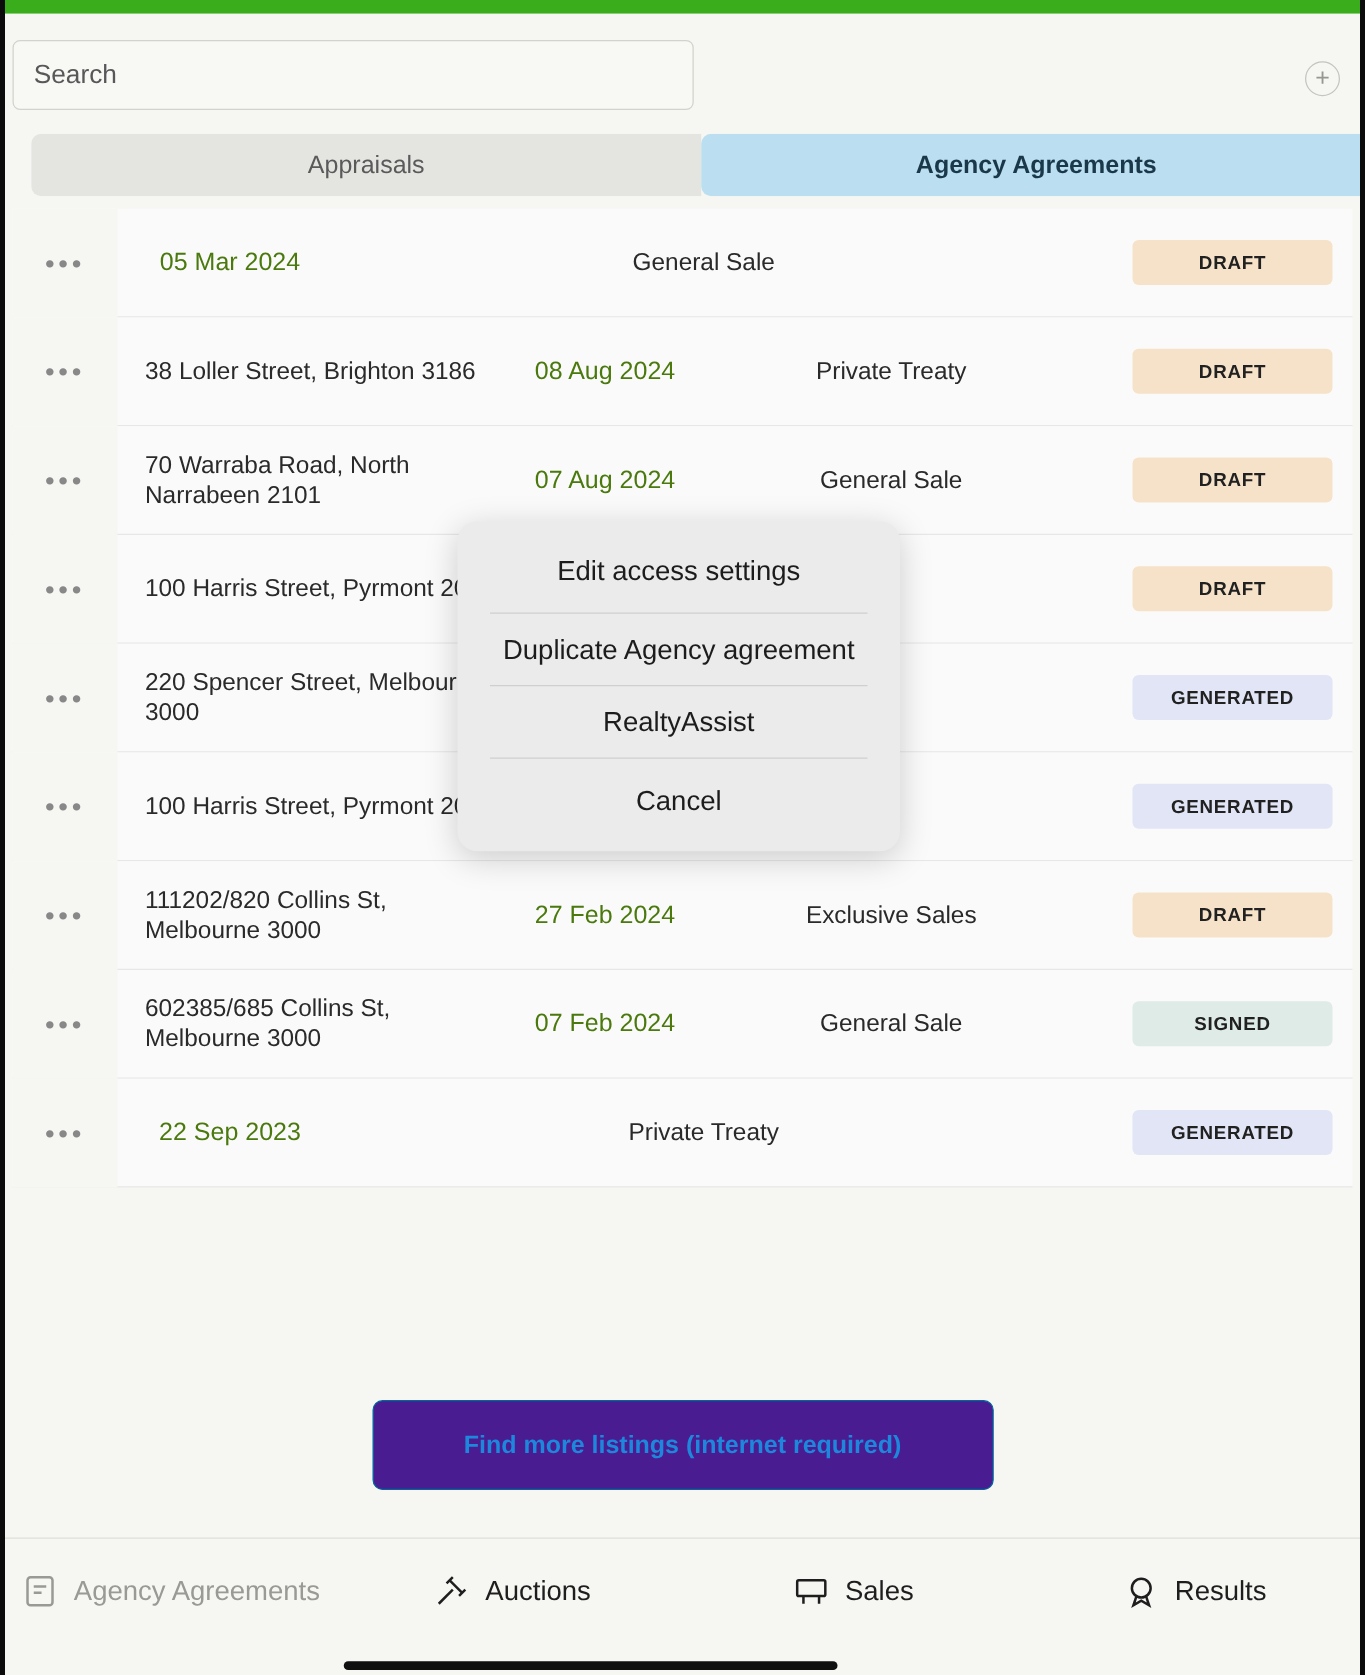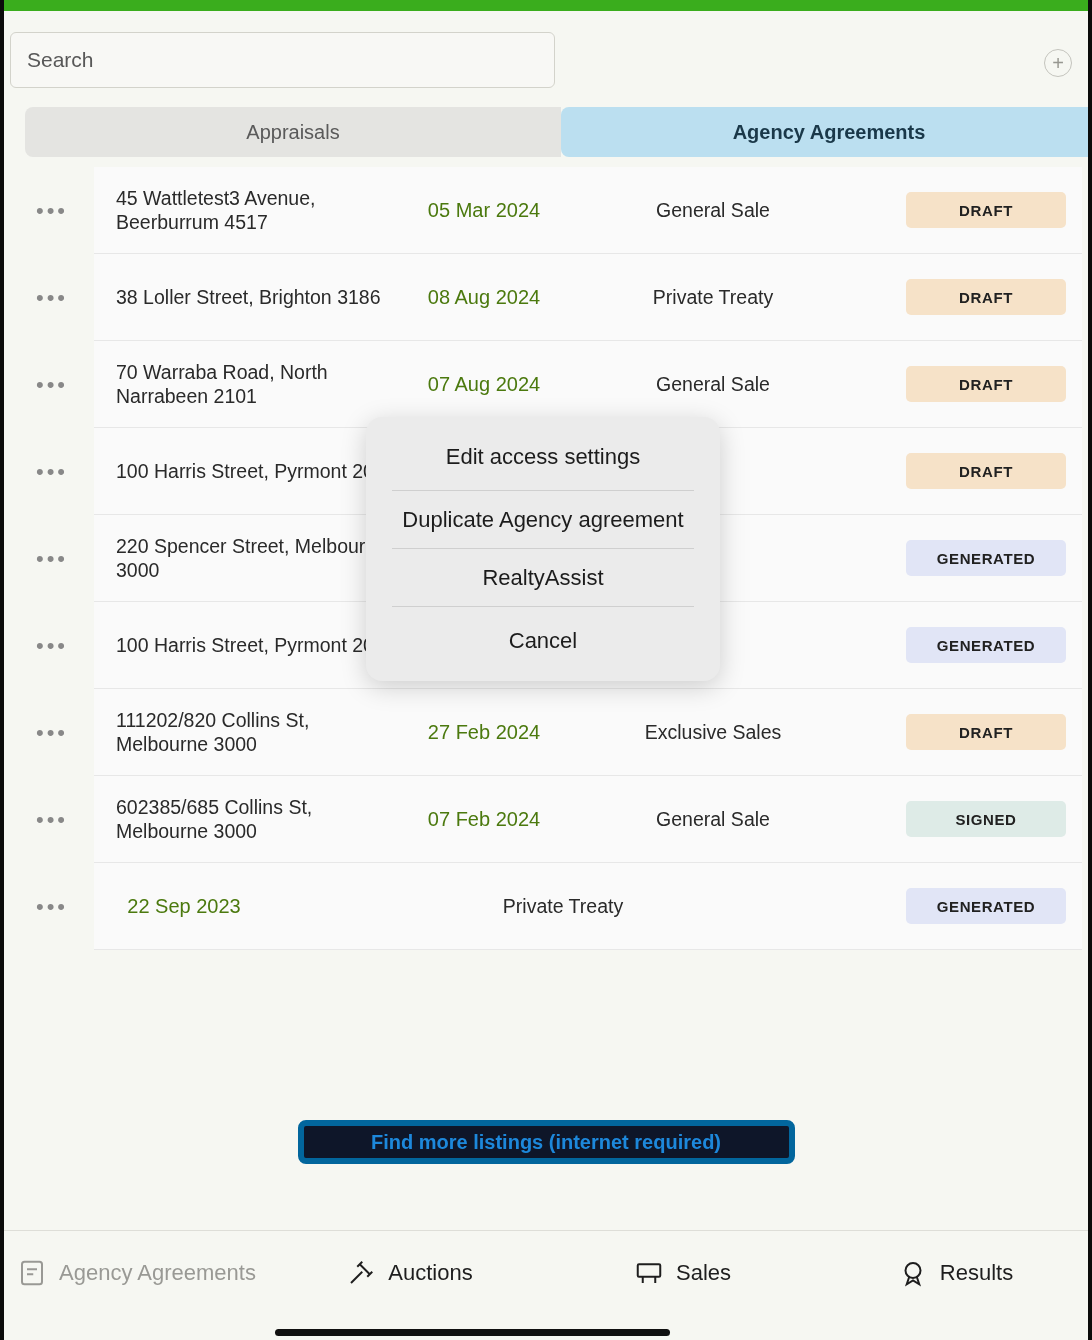--- a/index.html
+++ b/index.html
@@ -157,24 +157,24 @@
   .find-more-wrap {
     position: absolute;
     left: 0;
     top: 1120px;
     width: 1092px;
     display: flex;
     justify-content: center;
   }
   .find-more {
     width: 497px;
-    height: 44px;
-    border: 6px solid #0369a1;
+    height: 72px;
+    border: 1px solid #0369a1;
     border-radius: 8px;
-    background: #0f172a;
+    background: #4c1d95;
     color: #1e8be0;
     font-size: 20px;
     font-weight: bold;
     display: flex;
     align-items: center;
     justify-content: center;
     font-family: "Liberation Sans", sans-serif;
   }
   
   .bottom-nav {
@@ -267,21 +267,20 @@
   </div>
 
   <div class="tabs">
     <div class="tab">Appraisals</div>
     <div class="tab active">Agency Agreements</div>
   </div>
 
   <div class="list">
     <div class="row">
       <div class="dots">•••</div>
-      <div class="addr">45 Wattletest3 Avenue, Beerburrum 4517</div>
       <div class="date">05 Mar 2024</div>
       <div class="type">General Sale</div>
       <div class="status-wrap">
         <div class="badge draft">DRAFT</div>
       </div>
     </div>
     <div class="row">
       <div class="dots">•••</div>
       <div class="addr">38 Loller Street, Brighton 3186</div>
       <div class="date">08 Aug 2024</div>

